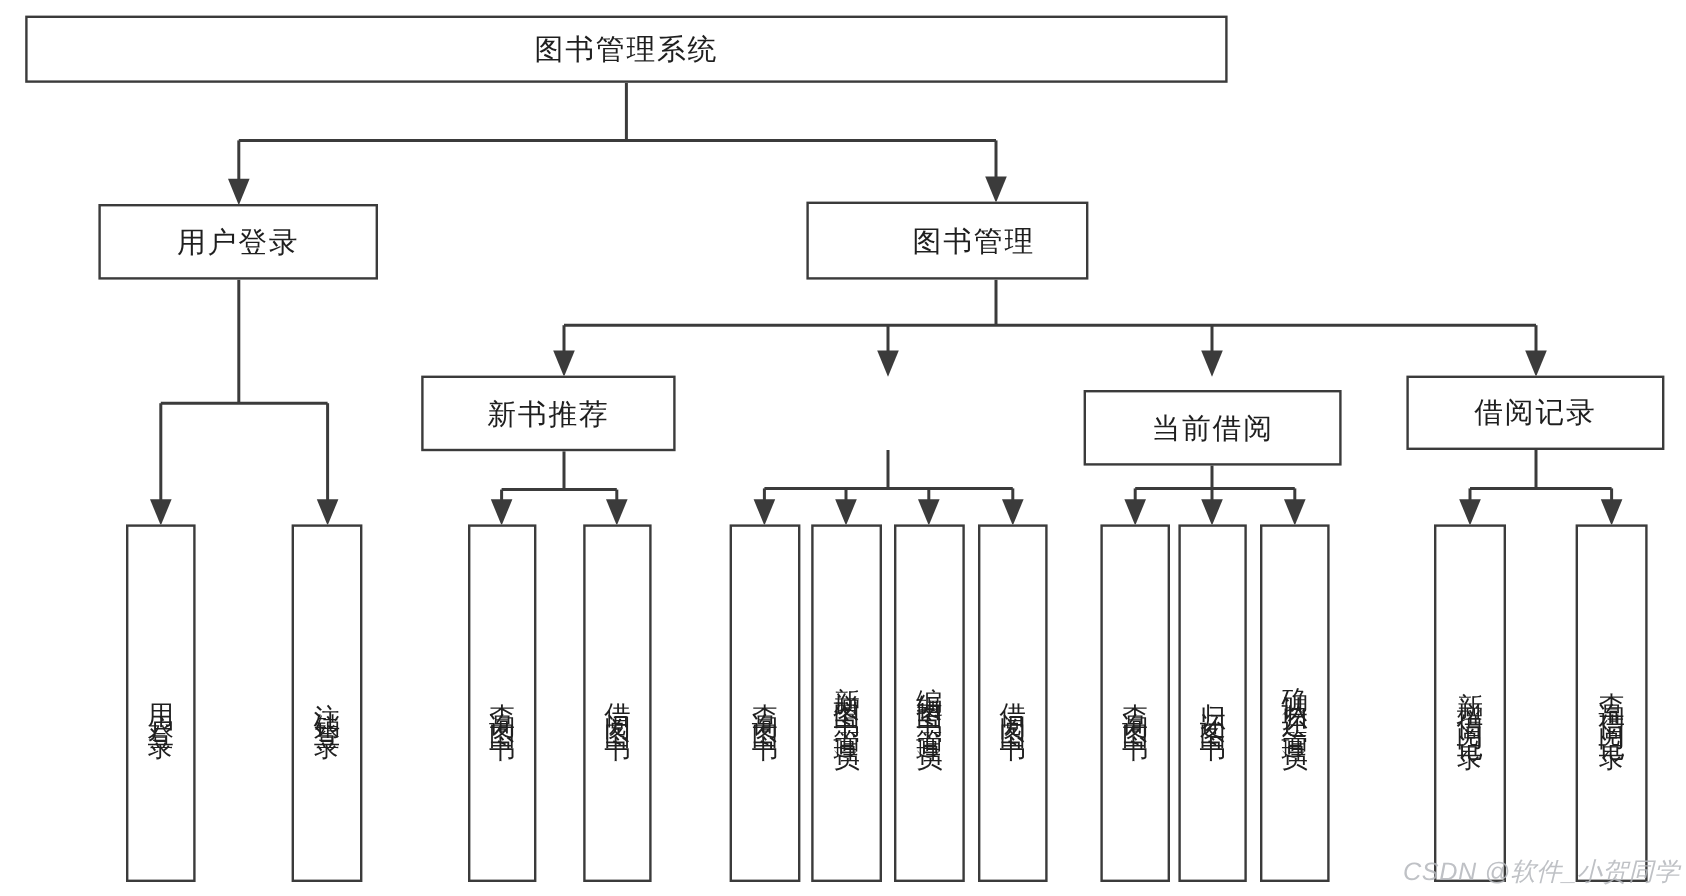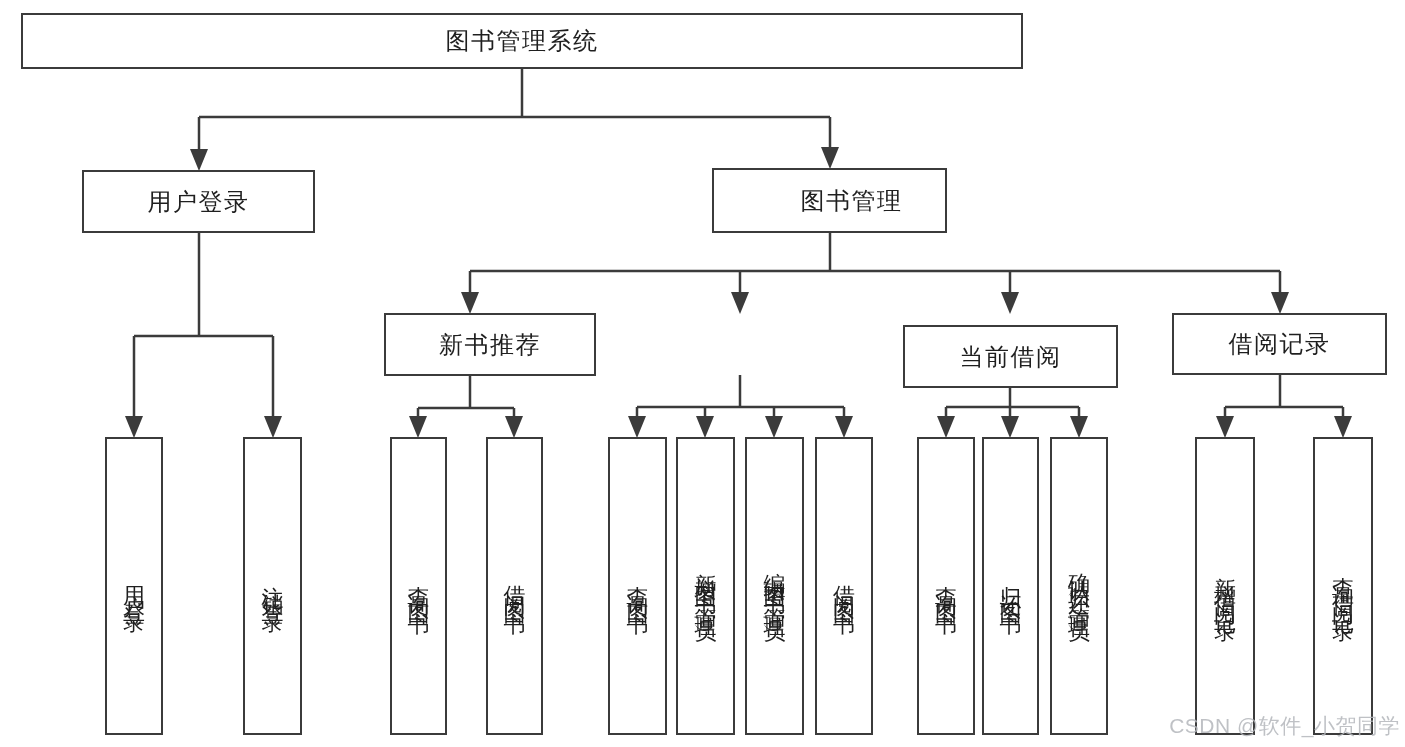--- a/index.html
+++ b/index.html
@@ -20,21 +20,21 @@
   .vbox {
     position:absolute; background:var(--box-bg); border:2.5px solid var(--line);
     display:flex; align-items:center; justify-content:center;
     writing-mode:vertical-rl; text-orientation:mixed;
     font-size:22px; letter-spacing:9px; color:var(--text);
     top:437px; height:298px;
   }
   #watermark {
     position:absolute; right:5px; bottom:7px;
     font-size:21px; letter-spacing:0.5px; color:var(--wm); opacity:0.85;
-    z-index:5; white-space:nowrap;
+    z-index:5; white-space:nowrap;font-style:italic;
   }
 </style>
 </head>
 <body>
 
 <div id="canvas">
 
   <svg id="connectors" viewBox="0 0 1405 747" xmlns="http://www.w3.org/2000/svg">
 
     <path class="cline" d="M522 69 V117"></path>
@@ -93,23 +93,23 @@
     <path class="cline" d="M1225 407 H1343"></path>
     <path class="cline" d="M1225 407 V417"></path>
     <polygon class="carrow" points="1216,416 1234,416 1225,438"></polygon>
     <path class="cline" d="M1343 407 V417"></path>
     <polygon class="carrow" points="1334,416 1352,416 1343,438"></polygon>
   </svg>
 
   <div class="hbox" style="left:21px; top:13px; width:1002px; height:56px;">图书管理系统</div>
 
   <div class="hbox" style="left:82px; top:170px; width:233px; height:63px;">用户登录</div>
-  <div class="hbox" style="left:712px; top:168px; width:235px; height:65px;padding-left:44px;">图书管理</div>
+  <div class="hbox" style="left:672px; top:168px; width:235px; height:65px;padding-left:44px;">图书管理</div>
 
-  <div class="hbox" style="left:384px; top:313px; width:212px; height:63px;">新书推荐</div>
+  <div class="hbox" style="left:351px; top:313px; width:212px; height:63px;">新书推荐</div>
   <div class="hbox" style="left:903px; top:313px; width:215px; height:63px;margin-top:12px;">当前借阅</div>
   <div class="hbox" style="left:1172px; top:313px; width:215px; height:62px;">借阅记录</div>
 
   <div class="vbox" style="left:105px; width:58px;">用户登录</div>
   <div class="vbox" style="left:243px; width:59px;">注销登录</div>
 
   <div class="vbox" style="left:390px; width:57px;">查询图书</div>
   <div class="vbox" style="left:486px; width:57px;">借阅图书</div>
 
   <div class="vbox" style="left:608px; width:59px;">查询图书</div>

